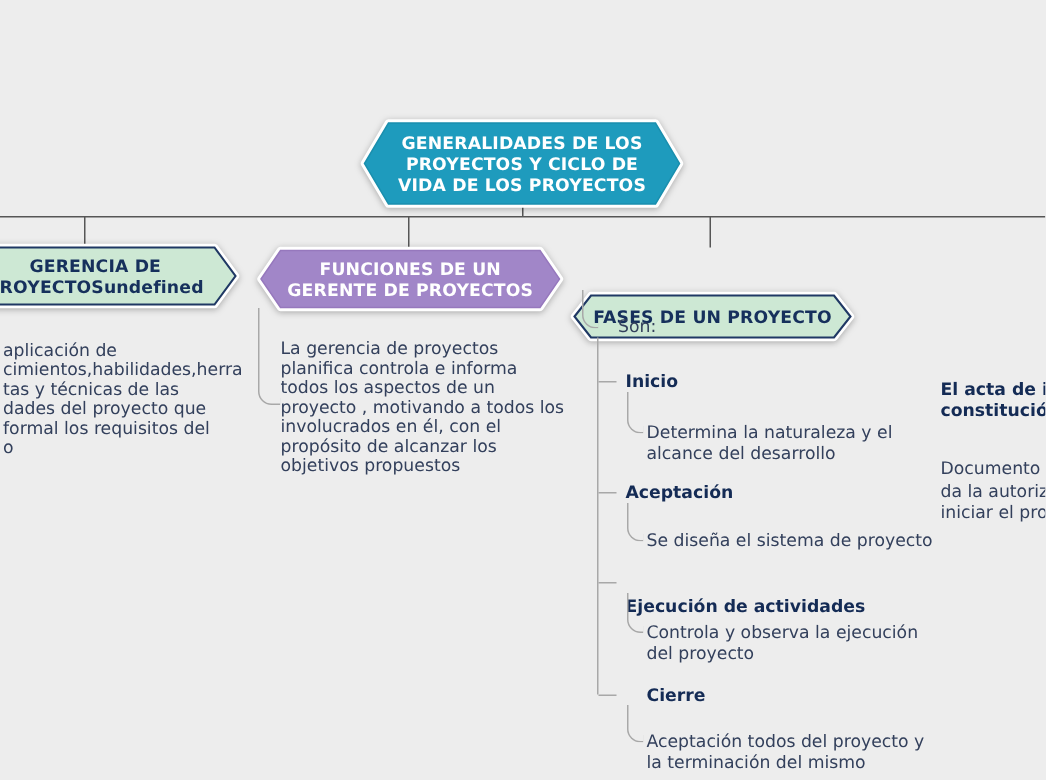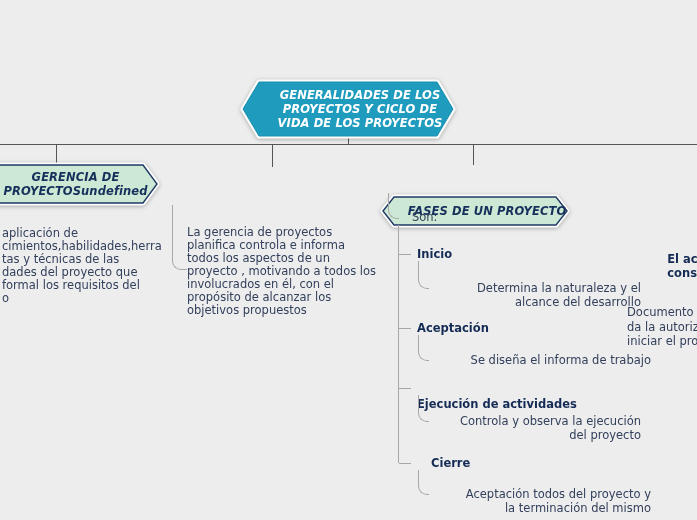--- a/index.html
+++ b/index.html
@@ -13,38 +13,37 @@
   .busline{position:absolute;height:0;border-top:1.5px solid #565656;}
   .dropline{position:absolute;width:0;border-left:1.5px solid #565656;}
   .spine{position:absolute;width:0;border-left:1.5px solid #a8a8a8;}
   .tick{position:absolute;height:0;border-top:1.5px solid #a8a8a8;}
   .elbow{position:absolute;border-left:1.5px solid #a8a8a8;border-bottom:1.5px solid #a8a8a8;border-bottom-left-radius:9px;}
   
   .hex{position:absolute;}
   .hex svg{position:absolute;left:0;top:0;overflow:visible;display:block;
            filter:drop-shadow(0 1px 2px rgba(0,0,0,.28));}
   .hex-label{
-    position:absolute;left:12px;top:0;width:100%;height:100%;
+    position:absolute;left:0;top:0;width:100%;height:100%;
     display:flex;align-items:center;justify-content:center;text-align:center;
     font-weight:bold;font-size:11.5px;line-height:14px;white-space:pre-line;
     letter-spacing:.1px;
-    font-style:italic;
   }
   .label-white{color:#ffffff;}
   .label-navy{color:#16305c;}
   
   .body-text{
     position:absolute;font-size:11.5px;line-height:13px;white-space:pre-line;
     color:#33405c;
   }
   .topic-bold{
     position:absolute;font-size:11.5px;font-weight:bold;color:#142b55;
     white-space:pre-line;
   }
-  .lh14{line-height:14px;text-align:right;}
+  .lh14{line-height:14px;}
   .lh145{line-height:14.5px;}
 </style>
 </head>
 <body>
 
 <div class="stage">
 
   <div class="busline" style="left:0;top:143.5px;width:697px;"></div>
   <div class="dropline" style="left:347.5px;top:135px;height:9px;"></div>
   <div class="dropline" style="left:55.5px;top:144px;height:21px;"></div>
@@ -69,20 +68,28 @@
     <div class="hex-label label-navy">GERENCIA DE
 PROYECTOSundefined</div>
   </div>
   <div class="body-text" style="left:2px;top:227px;width:170px;">aplicación de
 cimientos,habilidades,herra
 tas y técnicas de las
 dades del proyecto que
 formal los requisitos del
 o</div>
 
+  <div class="hex" style="left:174px;top:167px;width:199px;height:38px;">
+    <svg width="199" height="38" viewBox="0 0 199 38">
+      <polygon points="0,19 13,0 186,0 199,19 186,38 13,38" fill="none" stroke="#ffffff" stroke-width="5" stroke-linejoin="round"></polygon>
+      <polygon points="0,19 13,0 186,0 199,19 186,38 13,38" fill="#a186c8" stroke="#9678bd" stroke-width="1"></polygon>
+    </svg>
+    <div class="hex-label label-white">FUNCIONES DE UN
+GERENTE DE PROYECTOS</div>
+  </div>
   <div class="elbow" style="left:172px;top:205px;width:14px;height:64px;"></div>
   <div class="body-text" style="left:187px;top:226px;width:195px;">La gerencia de proyectos
 planifica controla e informa
 todos los aspectos de un
 proyecto , motivando a todos los
 involucrados en él, con el
 propósito de alcanzar los
 objetivos propuestos</div>
 
   <div class="hex" style="left:383px;top:165px;width:184px;height:28px;margin-top:32px;">
@@ -102,21 +109,21 @@
   <div class="tick" style="left:399px;top:387.5px;width:12px;"></div>
   <div class="tick" style="left:399px;top:462.5px;width:12px;"></div>
 
   <div class="topic-bold lh14" style="left:417px;top:247px;">Inicio</div>
   <div class="elbow" style="left:417.5px;top:261px;width:10px;height:27px;"></div>
   <div class="body-text lh14" style="left:431px;top:281px;width:210px;">Determina la naturaleza y el
 alcance del desarrollo</div>
 
   <div class="topic-bold lh14" style="left:417px;top:321px;">Aceptación</div>
   <div class="elbow" style="left:417.5px;top:335px;width:10px;height:25px;"></div>
-  <div class="body-text lh14" style="left:431px;top:353px;width:220px;">Se diseña el informa de trabajo</div>
+  <div class="body-text lh14" style="left:431px;top:353px;width:220px;">Se diseña el sistema de proyecto</div>
 
   <div class="topic-bold lh14" style="left:417px;top:381px;margin-top:16px;">Ejecución de actividades</div>
   <div class="elbow" style="left:417.5px;top:395px;width:10px;height:26px;"></div>
   <div class="body-text lh14" style="left:431px;top:414px;width:210px;">Controla y observa la ejecución
 del proyecto</div>
 
   <div class="topic-bold lh14" style="left:417px;top:456px;margin-left:14px;">Cierre</div>
   <div class="elbow" style="left:417.5px;top:470px;width:10px;height:24px;"></div>
   <div class="body-text lh14" style="left:431px;top:487px;width:220px;">Aceptación todos del proyecto y
 la terminación del mismo</div>

